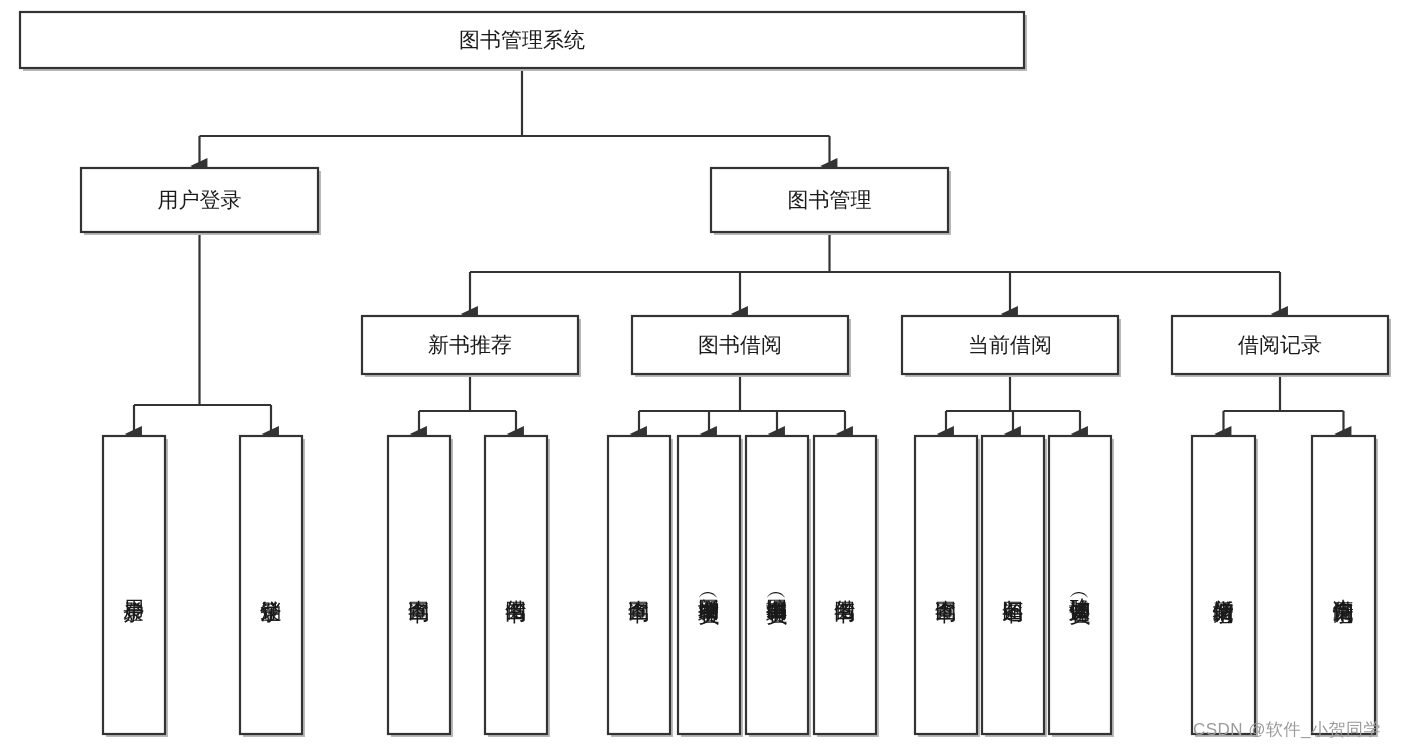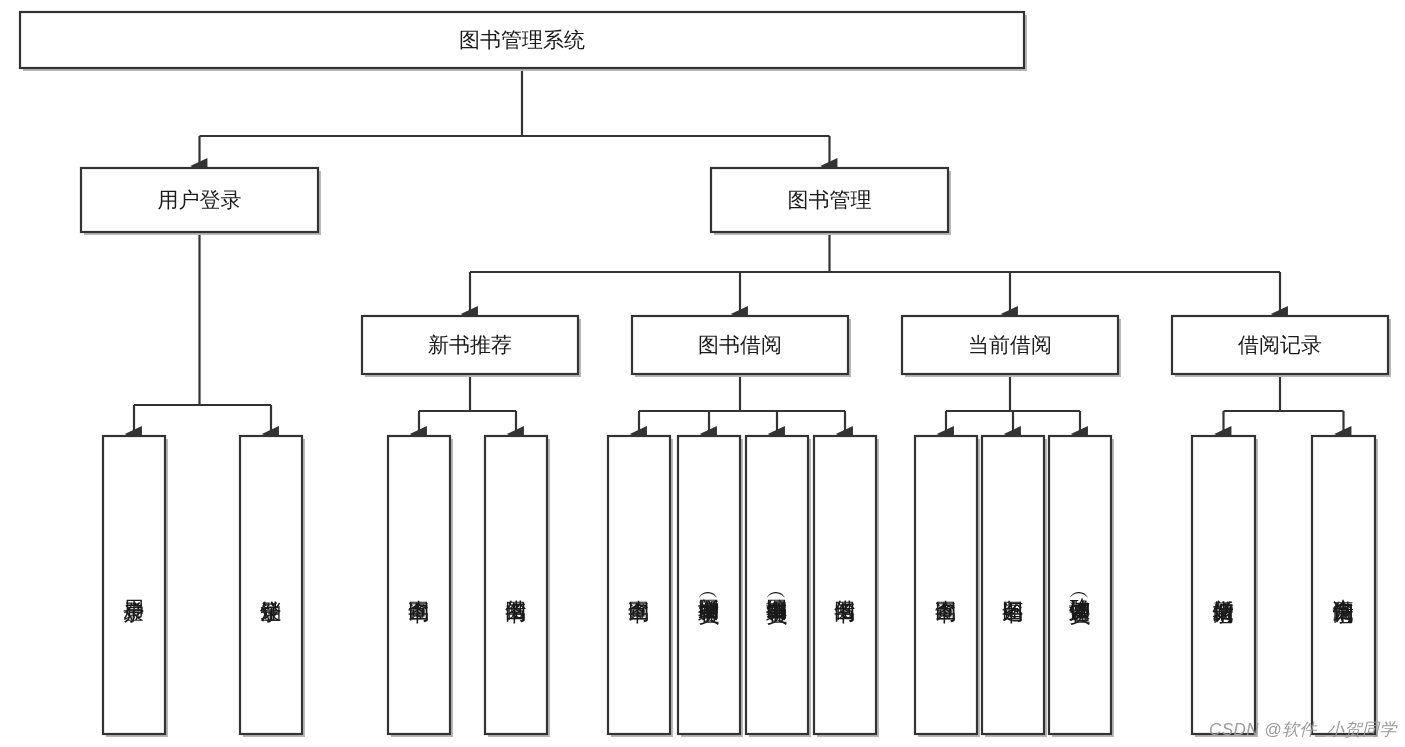--- a/index.html
+++ b/index.html
@@ -27,26 +27,25 @@
     text-orientation:upright;
     font-size:21px;
     line-height:1.12;
     letter-spacing:1px;
     color:#1a1a1a;
     white-space:nowrap;
     pointer-events:none;
   }
   .watermark{
     position:absolute;
-    right:8px;bottom:6px;
+    right:24px;bottom:6px;
     font-size:17px;
     color:#9b9b9b;
     font-family:"Liberation Sans","DejaVu Sans",sans-serif;
     letter-spacing:0.5px;
-    font-style:italic;
   }
 </style>
 </head>
 <body>
 
 <div id="diagram-root">
 
   <svg id="org-svg" viewBox="0 0 1405 747">
     <defs>
       <marker id="arrow" markerWidth="9" markerHeight="9" refX="4.2" refY="4.2" orient="auto" markerUnits="strokeWidth">

